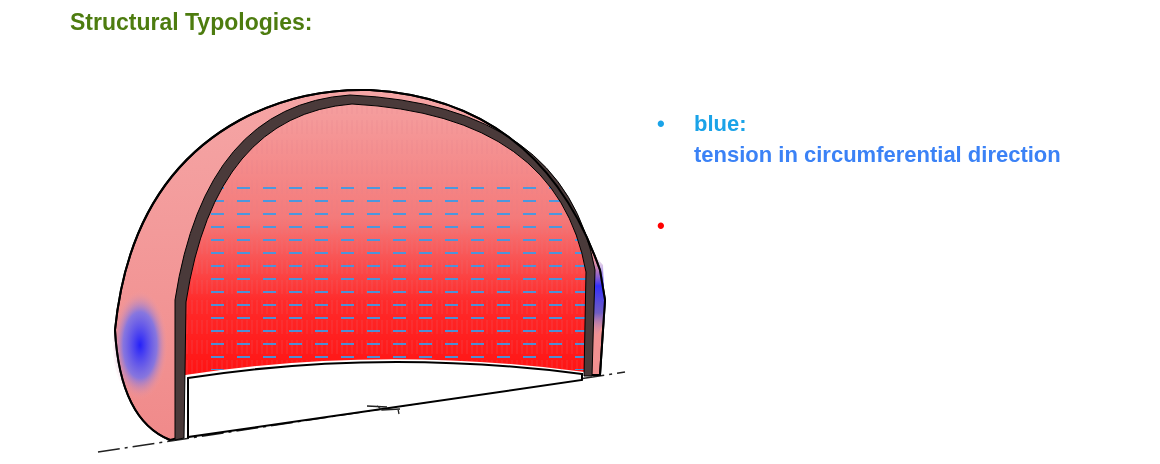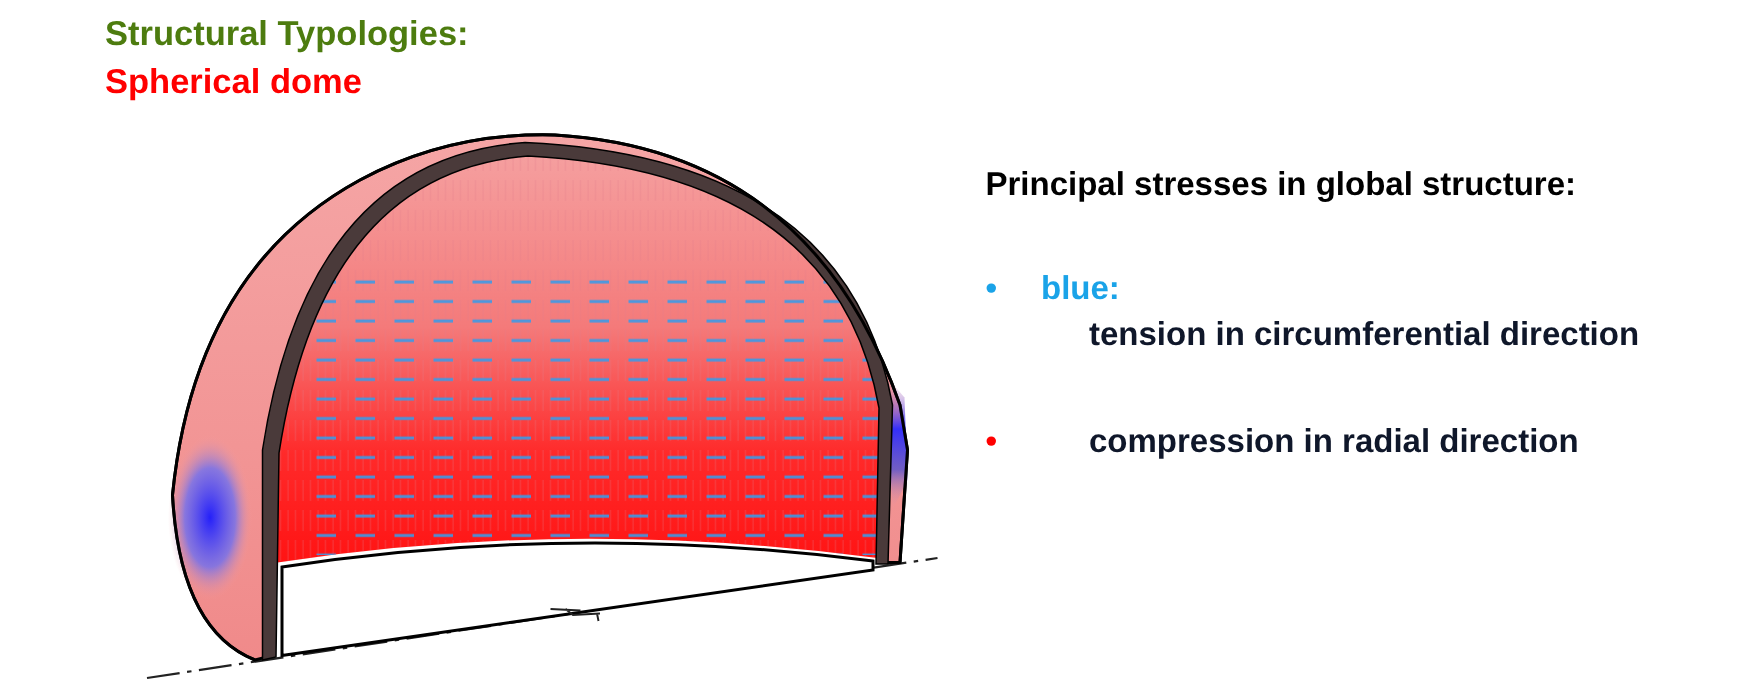--- a/index.html
+++ b/index.html
@@ -7,28 +7,27 @@
            font-family: "Liberation Sans", "DejaVu Sans", sans-serif; }
     .title { position: absolute; left: 70px; top: 6px; font-weight: bold; font-size: 23px; line-height: 32px; }
     .title .l1 { color: #4d7c0f; }
     .title .l2 { color: #ff0000; }
     .figure { position: absolute; left: 0; top: 0; width: 1160px; height: 464px; }
     .legend { position: absolute; left: 657px; top: 108px; font-weight: bold; font-size: 22px; color: #000; }
     .legend .heading { line-height: 30px; margin-bottom: 38px; }
     .legend .item { position: relative; padding-left: 37px; margin-bottom: 40px; line-height: 31px; }
     .legend .bullet { position: absolute; left: 0; top: 0; }
     .legend .key { display: block; }
-    .legend .desc { display: block; color: #0f172a; margin-left: 32px; }
+    .legend .desc { display: block; color: #3b82f6; }
   </style>
 </head>
 <body>
 
 <div class="title">
   <div class="l1">Structural Typologies:</div>
-  <div class="l2">Spherical dome</div>
 </div>
 
 <svg class="figure" viewBox="0 0 1160 464" xmlns="http://www.w3.org/2000/svg">
   <defs>
     <linearGradient id="shellGrad" x1="0" y1="0" x2="0" y2="1">
       <stop offset="0" stop-color="#f5a0a0"></stop>
       <stop offset="0.35" stop-color="#f47a7a"></stop>
       <stop offset="0.6" stop-color="#ff2a2a"></stop>
       <stop offset="1" stop-color="#ff0000"></stop>
     </linearGradient>
@@ -76,23 +75,21 @@
   <path d="M175,440 L175,300 Q205,105 350,95 Q565,105 595,270 L592,376 L584,376 L586,272 Q558,115 352,104 Q215,115 186,302 L184,438 Z" fill="#4a3a3a" stroke="#000" stroke-width="1"></path>
 
   <path d="M188,437 L188,378 Q380,348 582,374 L582,380 L188,437 Z" fill="#ffffff" stroke="#000" stroke-width="2"></path>
 
   <path d="M170,440 Q120,420 115,330 Q130,180 240,120 Q300,88 370,90 Q540,100 600,270 L605,300 L600,375" fill="none" stroke="#000" stroke-width="2"></path>
 
   <path d="M367,406 L387,407 M377,406 L382,410 L400,409 M398,409 L399,414" fill="none" stroke="#222" stroke-width="1.3"></path>
 </svg>
 
 <div class="legend">
-  <div class="heading">Principal stresses in global structure:</div>
   <div class="item">
     <span class="bullet" style="color:#1aa3e8">•</span>
     <span class="key" style="color:#1aa3e8">blue:</span>
     <span class="desc">tension in circumferential direction</span>
   </div>
   <div class="item">
     <span class="bullet" style="color:#ff0000">•</span>
-    <span class="desc">compression in radial direction</span>
   </div>
 </div>
 
 </body></html>

